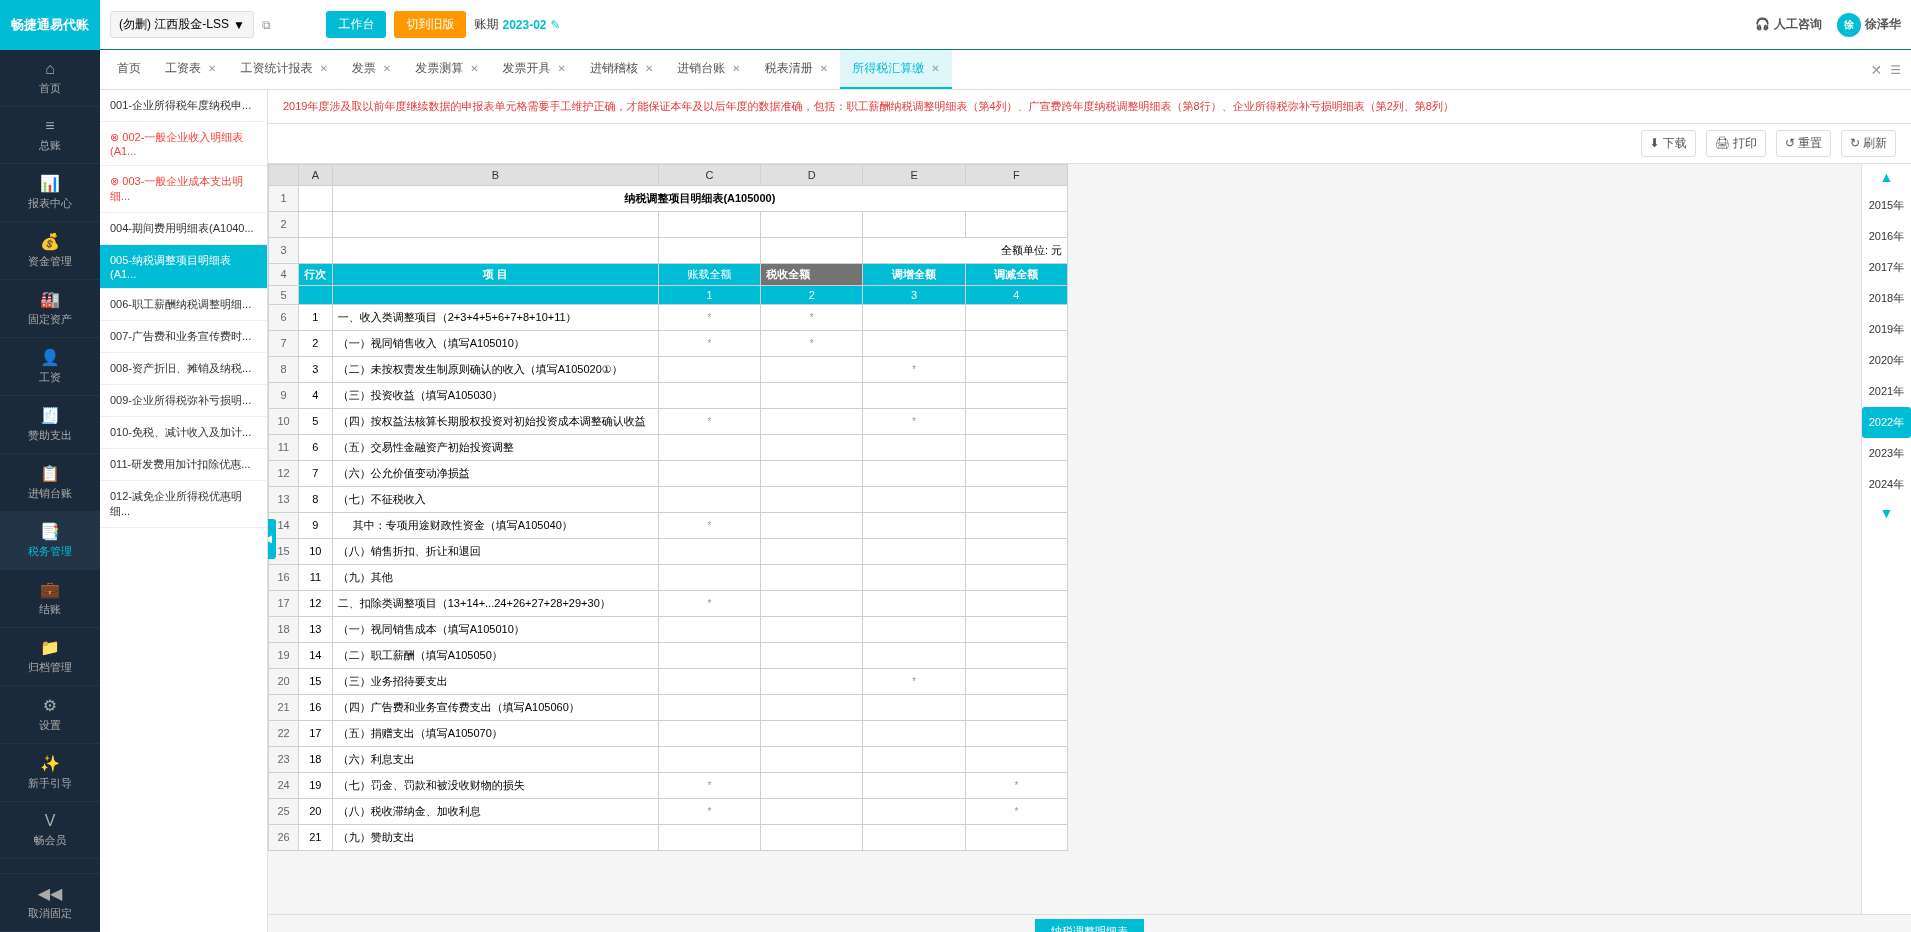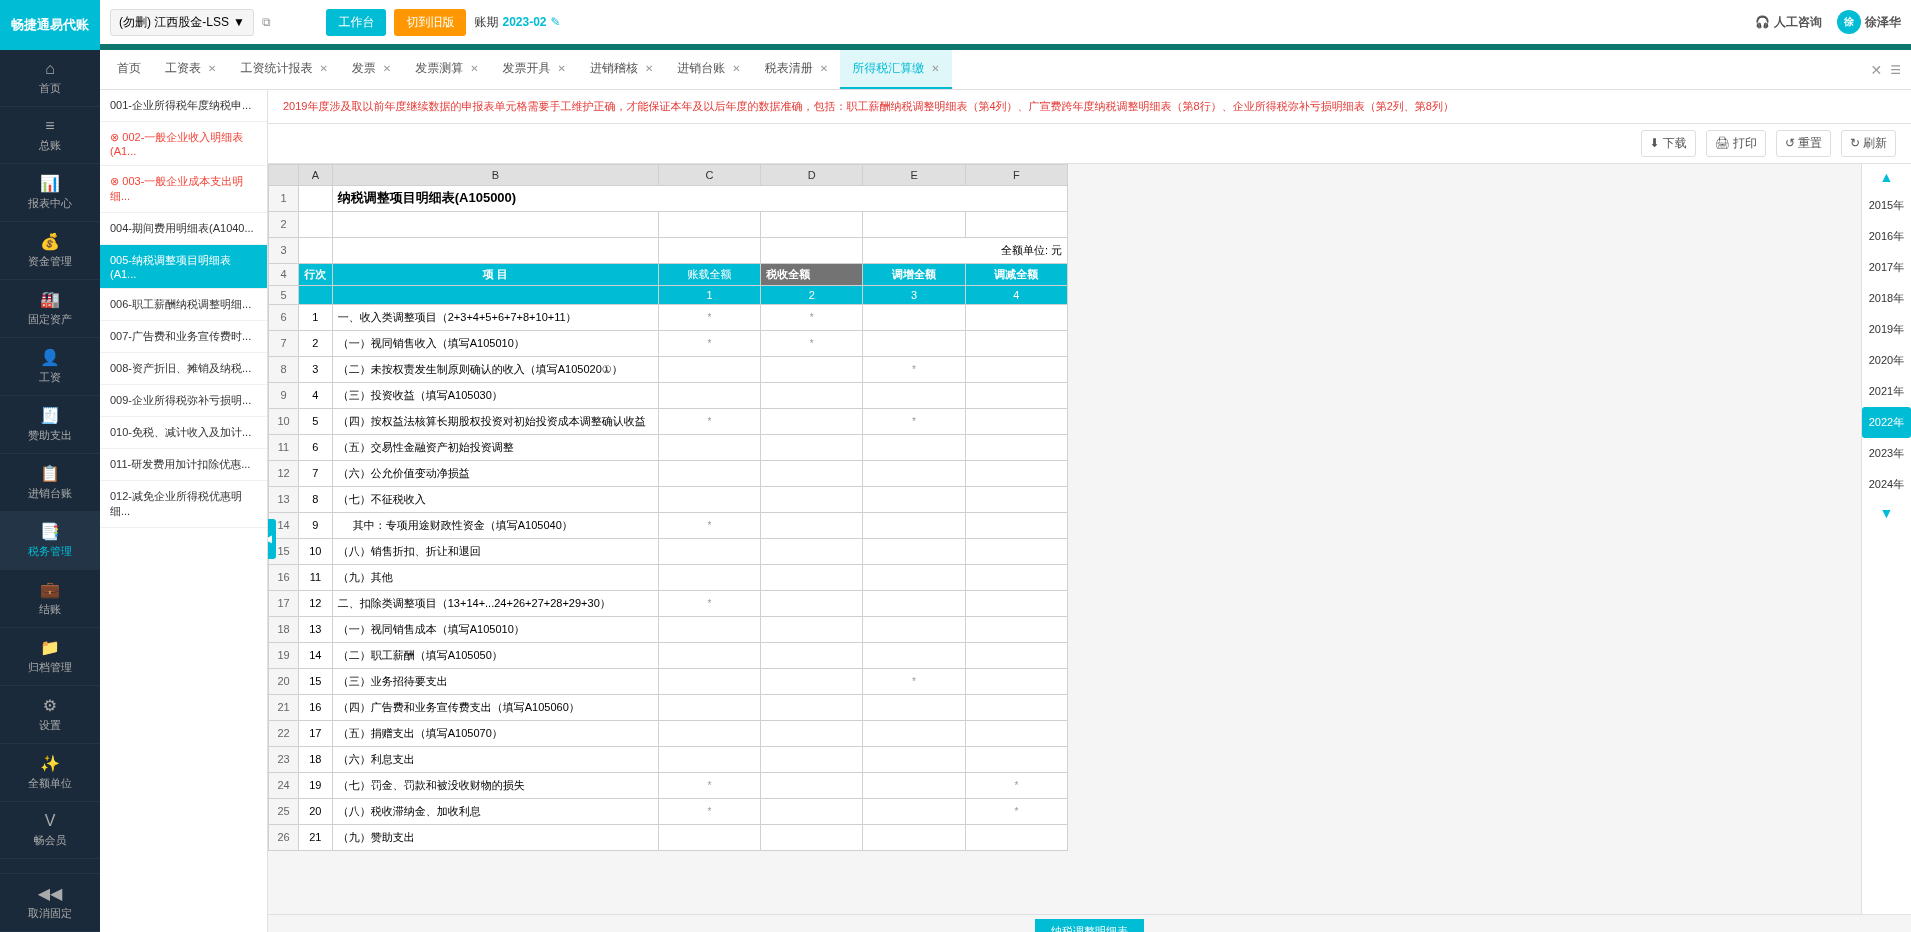--- a/index.html
+++ b/index.html
@@ -11,21 +11,21 @@
     .sidebar-item { display: flex; flex-direction: column; align-items: center; padding: 10px 5px; cursor: pointer; font-size: 11px; color: #aaa; border-bottom: 1px solid #243447; }
     .sidebar-item.active { background: #243447; color: #00bcd4; }
     .sidebar-item .icon { font-size: 16px; margin-bottom: 3px; }
     .sidebar-bottom { margin-top: auto; }
     .sidebar-bottom .sidebar-item { border-top: 1px solid #243447; }
 
     
     .main { flex: 1; display: flex; flex-direction: column; overflow: hidden; }
 
     
-    .topbar { background: white; height: 50px; display: flex; align-items: center; padding: 0 10px; border-bottom: 6px solid #0f766e; gap: 8px; flex-shrink: 0; }
+    .topbar { background: white; height: 50px; display: flex; align-items: center; padding: 0 10px; border-bottom: 1px solid #0f766e; gap: 8px; flex-shrink: 0; }
     .topbar-company { display: flex; align-items: center; gap: 4px; background: #f5f5f5; border: 1px solid #ddd; border-radius: 3px; padding: 4px 8px; font-size: 12px; }
     .topbar-btn { padding: 5px 12px; border-radius: 3px; border: none; cursor: pointer; font-size: 12px; }
     .topbar-btn.primary { background: #00bcd4; color: white; margin-left: 48px; }
     .topbar-btn.warning { background: #ff9800; color: white; }
     .topbar-period { display: flex; align-items: center; gap: 4px; font-size: 12px; color: #333; }
     .topbar-right { margin-left: auto; display: flex; align-items: center; gap: 15px; font-size: 12px; color: #555; font-weight: bold; }
 
     
     .tabbar { background: white; display: flex; align-items: center; border-bottom: 1px solid #e0e0e0; flex-shrink: 0; padding: 0 5px; }
     .tab { padding: 10px 12px; cursor: pointer; font-size: 12px; color: #555; border-bottom: 2px solid transparent; display: flex; align-items: center; gap: 4px; white-space: nowrap; }
@@ -127,21 +127,21 @@
   <div class="sidebar-item">
     <span class="icon">📁</span>
     <span>归档管理</span>
   </div>
   <div class="sidebar-item">
     <span class="icon">⚙</span>
     <span>设置</span>
   </div>
   <div class="sidebar-item">
     <span class="icon">✨</span>
-    <span>全额单位</span>
+    <span>新手引导</span>
   </div>
   <div class="sidebar-item">
     <span class="icon">V</span>
     <span>畅会员</span>
   </div>
   <div class="sidebar-bottom">
     <div class="sidebar-item">
       <span class="icon">◀◀</span>
       <span>取消固定</span>
     </div>
@@ -303,21 +303,21 @@
                 <th class="col-header" style="min-width:100px;">D</th>
                 <th class="col-header" style="min-width:100px;">E</th>
                 <th class="col-header" style="min-width:100px;">F</th>
               </tr>
             </thead>
             <tbody>
 
               <tr class="data-row">
                 <td class="row-num">1</td>
                 <td></td>
-                <td colspan="5" style="font-size:13px;font-weight:bold;">纳税调整项目明细表(A105000)</td>
+                <td colspan="5" style="text-align:center;font-size:11px;font-weight:bold;">纳税调整项目明细表(A105000)</td>
               </tr>
 
               <tr class="data-row">
                 <td class="row-num">2</td>
                 <td></td>
                 <td></td>
                 <td></td>
                 <td></td>
                 <td></td>
                 <td></td>

